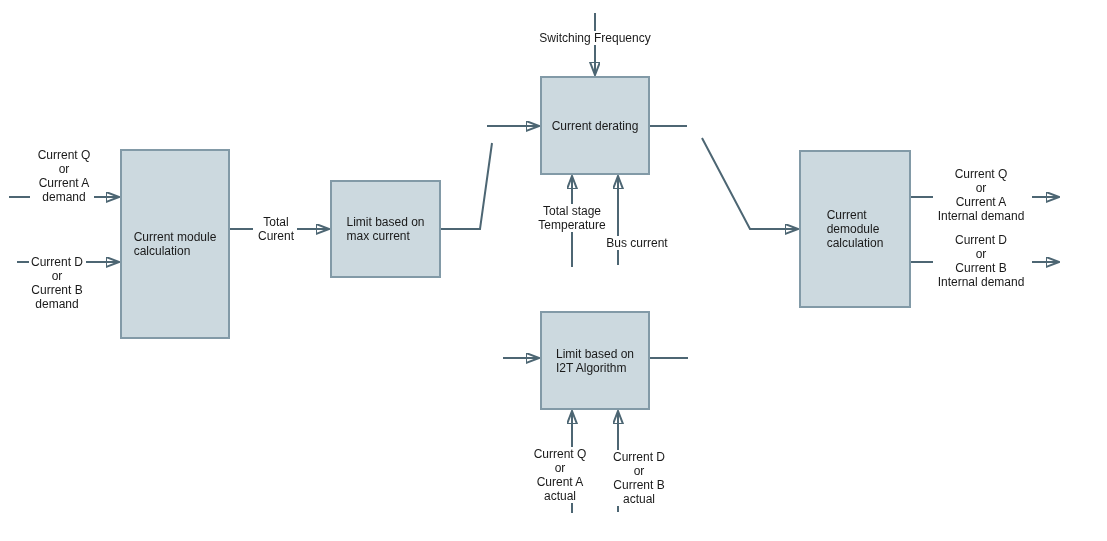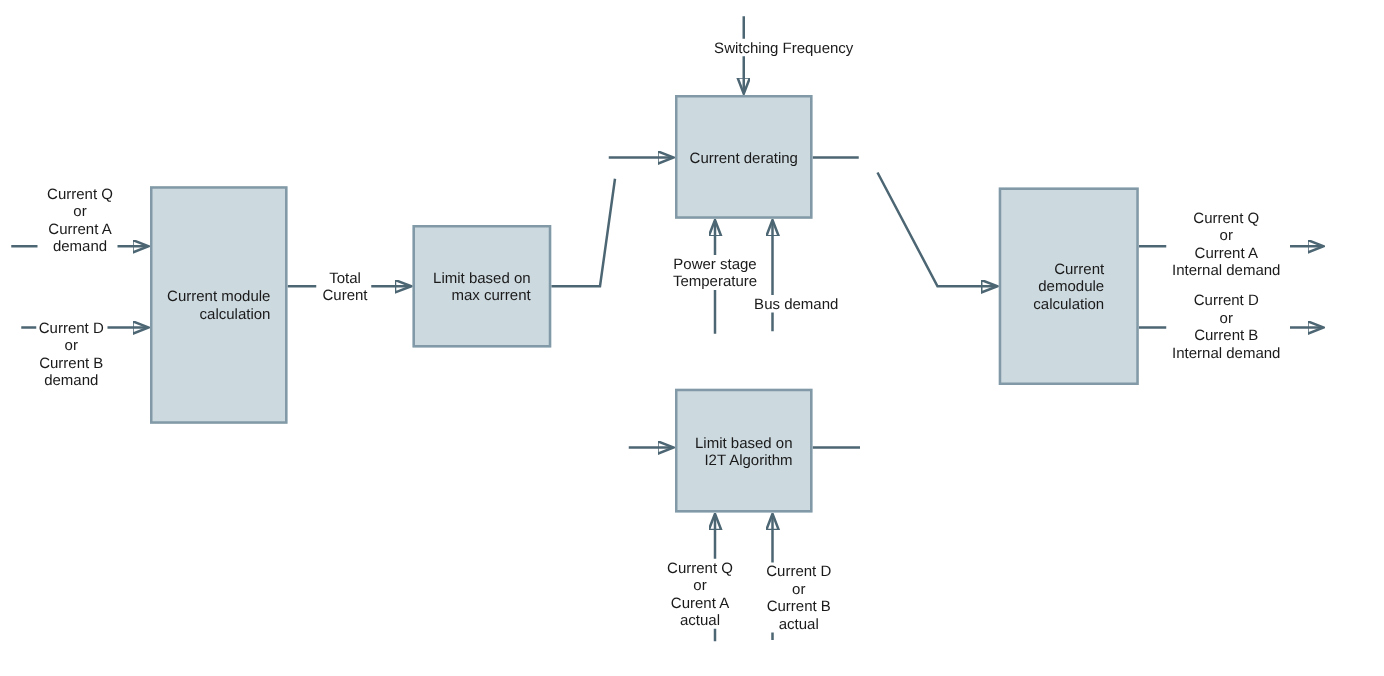--- a/index.html
+++ b/index.html
@@ -15,42 +15,42 @@
   .edges { position: absolute; left: 0; top: 0; width: 1107px; height: 541px; }
   .edges path, .edges polyline { fill: none; stroke: #4d6673; stroke-width: 2; }
   .node {
     position: absolute;
     box-sizing: border-box;
     background: #ccd9df;
     border: 2px solid #829aa7;
     display: flex;
     align-items: center;
     justify-content: center;
-    text-align: right;
+    text-align: left;
     font-size: 12px;
     line-height: 14px;
     white-space: pre-line;
   }
   .node-a { left: 120px; top: 149px; width: 110px; height: 190px; }
   .node-b { left: 330px; top: 180px; width: 111px; height: 98px; }
   .node-c { left: 540px; top: 76px;  width: 110px; height: 99px; }
   .node-d { left: 799px; top: 150px; width: 112px; height: 158px; }
   .node-e { left: 540px; top: 311px; width: 110px; height: 99px; }
   .lbl {
     position: absolute;
     font-size: 12px;
     line-height: 14px;
     text-align: center;
     white-space: pre-line;
   }
   .lbl.masked { background: #ffffff; }
   .lbl-in1     { left: 14px;  top: 148px; width: 100px; }
   .lbl-in2     { left: 7px;   top: 255px; width: 100px; }
   .lbl-total   { left: 246px; top: 215px; width: 60px; }
-  .lbl-swfreq  { left: 535px; top: 31px;  width: 120px; margin-left: 32px; }
+  .lbl-swfreq  { left: 535px; top: 31px;  width: 120px; }
   .lbl-pst     { left: 532px; top: 204px; width: 80px; }
   .lbl-busv    { left: 601px; top: 236px; width: 72px; }
   .lbl-out1    { left: 921px; top: 167px; width: 120px; }
   .lbl-out2    { left: 921px; top: 233px; width: 120px; }
   .lbl-actual1 { left: 520px; top: 447px; width: 80px; }
   .lbl-actual2 { left: 599px; top: 450px; width: 80px; }
 </style>
 </head>
 <body>
 
@@ -151,23 +151,23 @@
 or
 Current A
 demand</div>
   <div class="lbl lbl-in2">Current D
 or
 Current B
 demand</div>
   <div class="lbl lbl-total">Total
 Curent</div>
   <div class="lbl lbl-swfreq masked">Switching Frequency</div>
-  <div class="lbl lbl-pst masked">Power stage
+  <div class="lbl lbl-pst masked">Total stage
 Temperature</div>
-  <div class="lbl lbl-busv masked">Bus demand</div>
+  <div class="lbl lbl-busv masked">Bus current</div>
   <div class="lbl lbl-out1">Current Q
 or
 Current A
 Internal demand</div>
   <div class="lbl lbl-out2">Current D
 or
 Current B
 Internal demand</div>
   <div class="lbl lbl-actual1 masked">Current Q
 or

